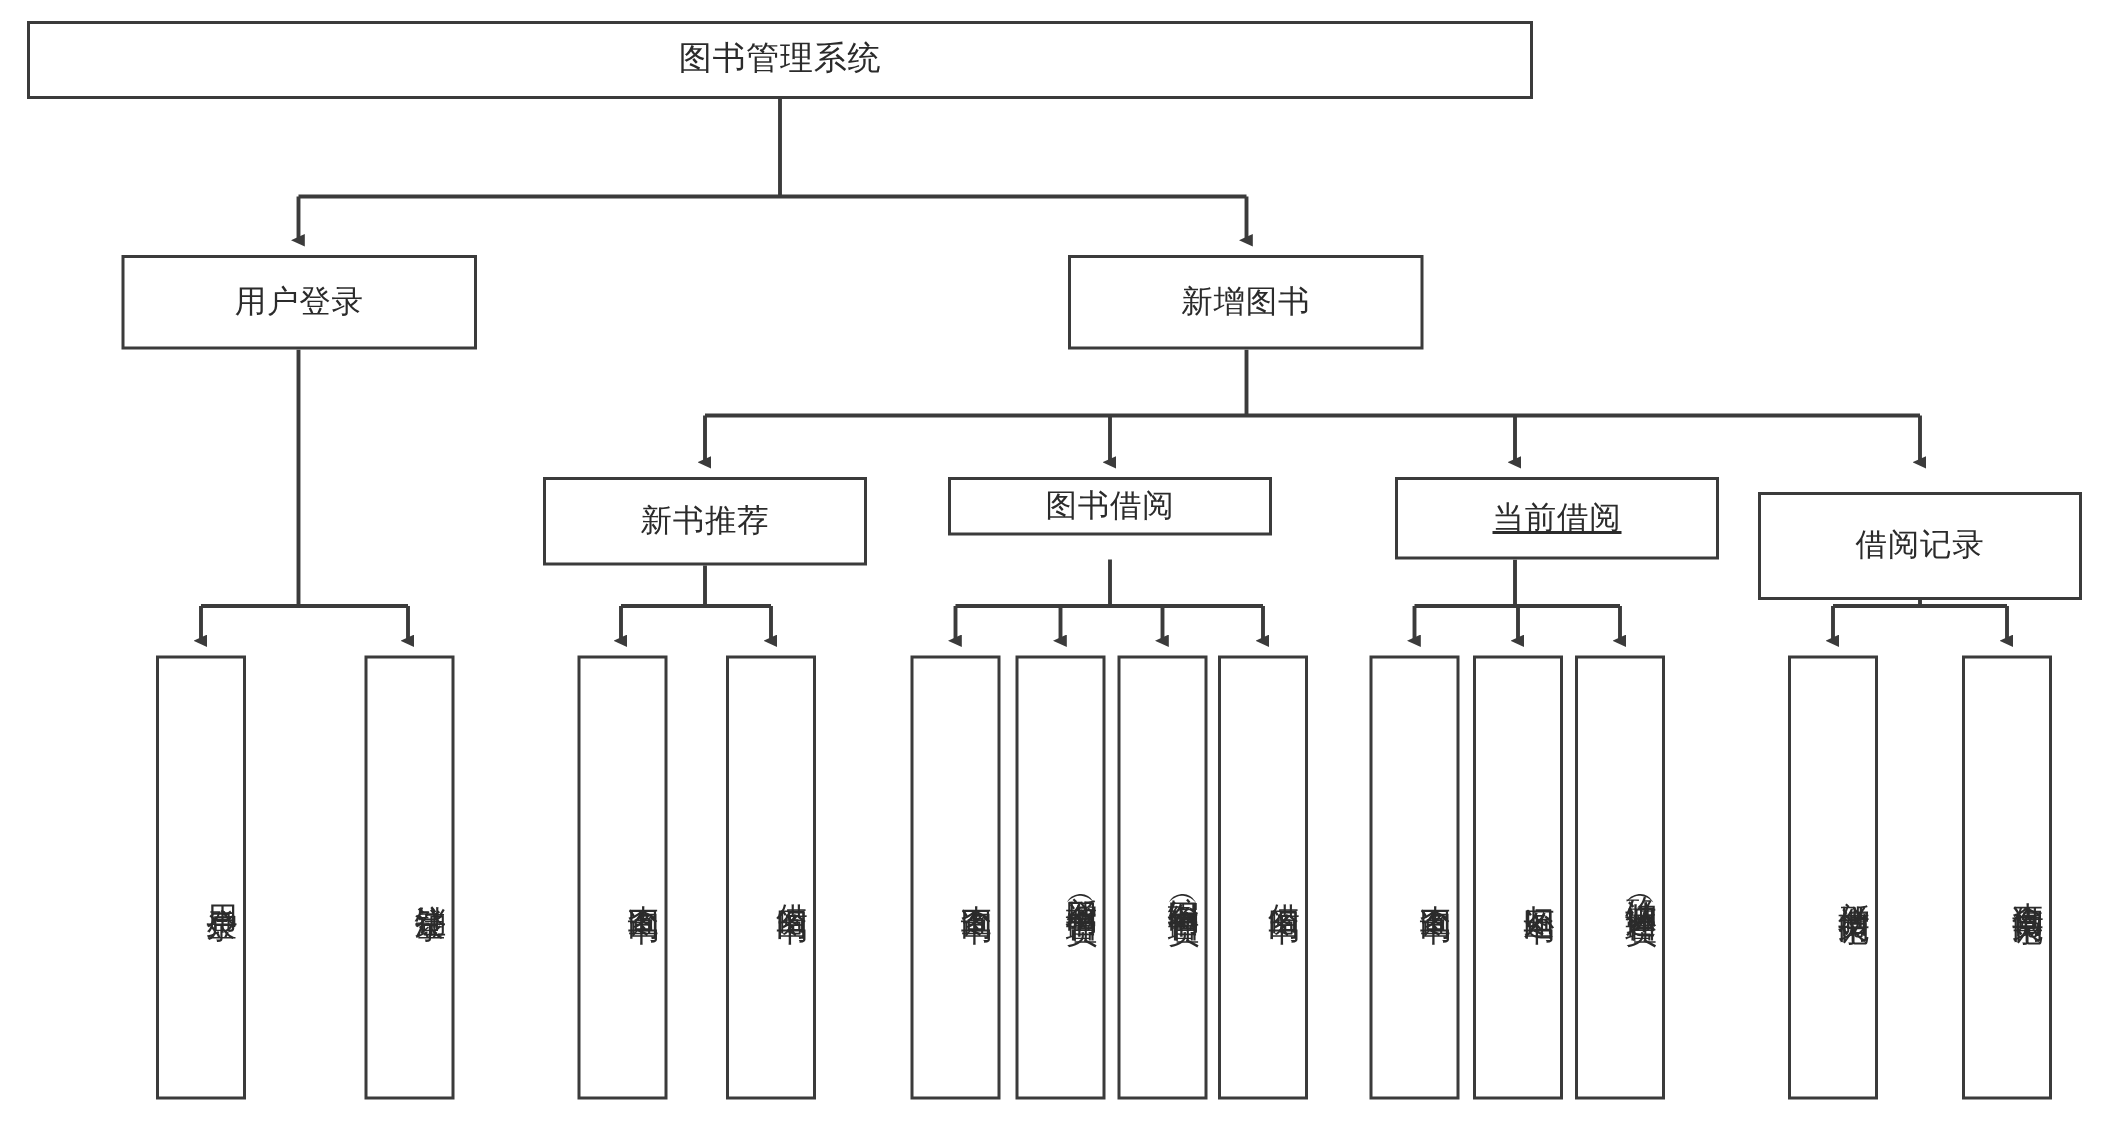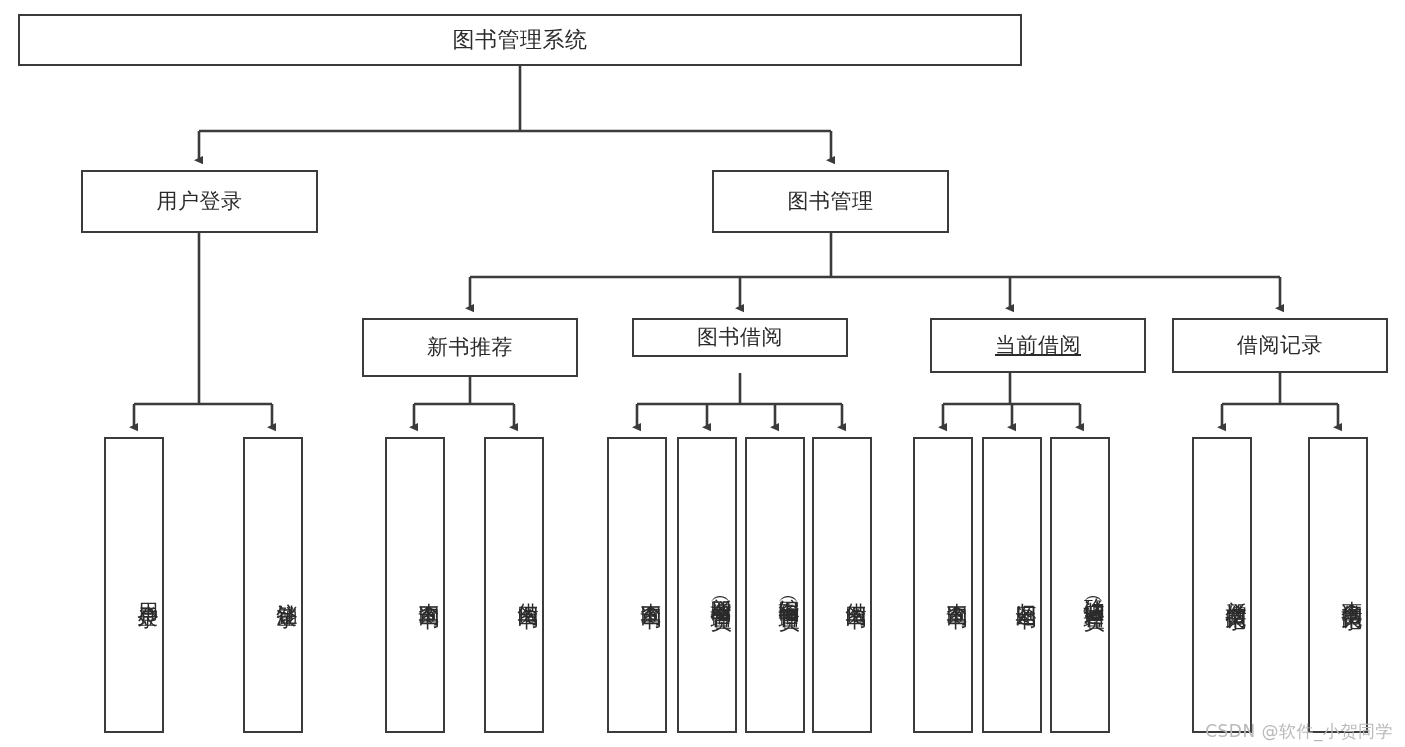--- a/index.html
+++ b/index.html
@@ -124,33 +124,33 @@
   </svg>
 
   <div class="node node-h node-root" style="left:18px; top:14px; width:1004px; height:52px;">
     <span>图书管理系统</span>
   </div>
 
   <div class="node node-h" style="left:81px; top:170px; width:237px; height:63px;">
     <span>用户登录</span>
   </div>
   <div class="node node-h" style="left:712px; top:170px; width:237px; height:63px;">
-    <span>图书管理</span>
+    <span>新增图书</span>
   </div>
 
   <div class="node node-h" style="left:362px; top:318px; width:216px; height:59px;">
     <span>新书推荐</span>
   </div>
   <div class="node node-h" style="left:632px; top:318px; width:216px; height:39px;">
     <span>图书借阅</span>
   </div>
   <div class="node node-h" style="left:930px; top:318px; width:216px; height:55px;text-decoration:underline;">
     <span>当前借阅</span>
   </div>
-  <div class="node node-h" style="left:1172px; top:318px; width:216px; height:55px;">
+  <div class="node node-h" style="left:1172px; top:328px; width:216px; height:72px;">
     <span>借阅记录</span>
   </div>
 
   <div class="node node-v" style="left:104px; top:437px; width:60px; height:296px;">
     <span class="vtext">用户登录</span>
   </div>
   <div class="node node-v" style="left:243px; top:437px; width:60px; height:296px;">
     <span class="vtext">注销登录</span>
   </div>
 
@@ -184,15 +184,14 @@
     <span class="vtext">确认归还（管理员）</span>
   </div>
 
   <div class="node node-v" style="left:1192px; top:437px; width:60px; height:296px;">
     <span class="vtext">新增借阅记录</span>
   </div>
   <div class="node node-v" style="left:1308px; top:437px; width:60px; height:296px;">
     <span class="vtext">查询借阅记录</span>
   </div>
 
-  <div class="watermark">CSDN @软件_小贺同学</div>
 
 </div>
 
 </body></html>

